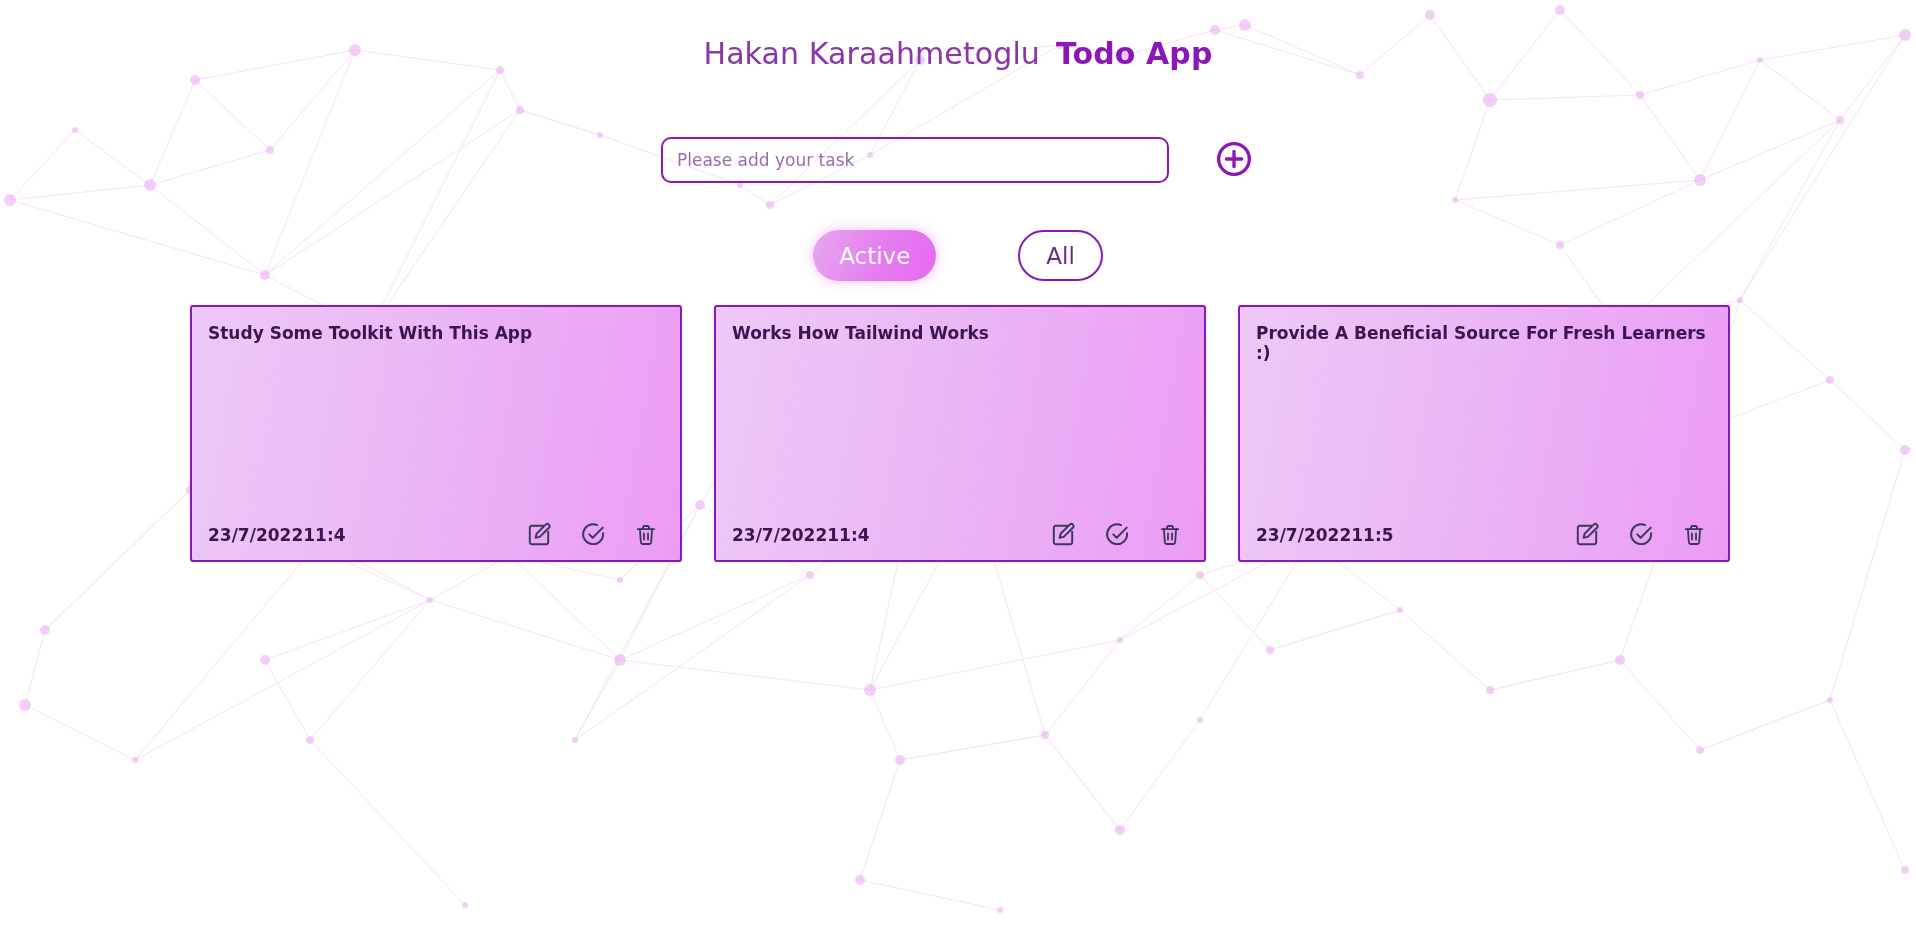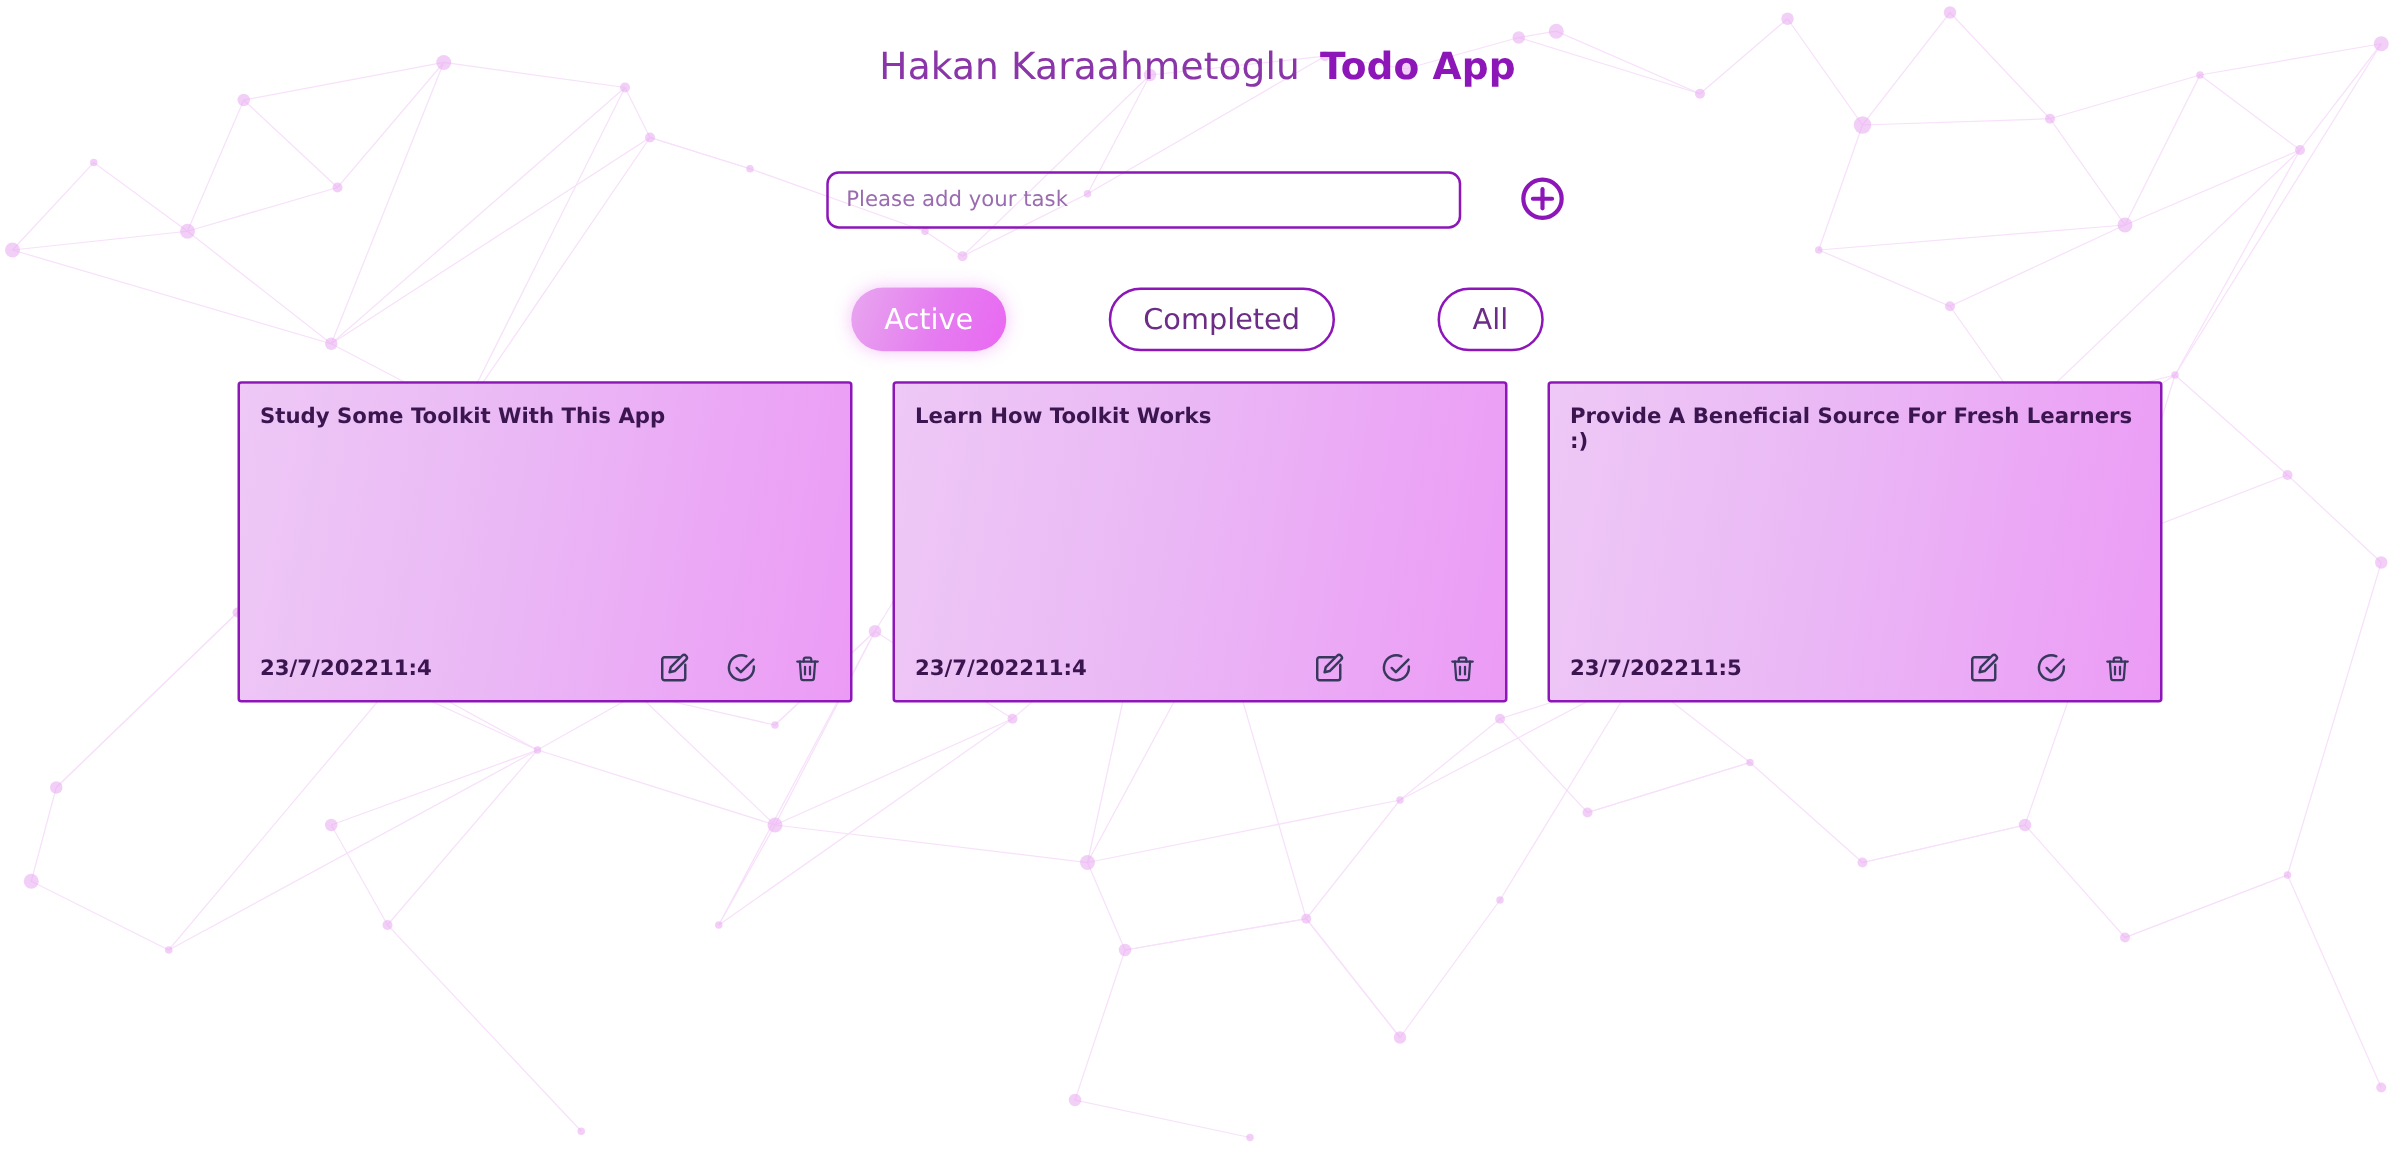--- a/index.html
+++ b/index.html
@@ -341,21 +341,20 @@
           <circle cx="12" cy="12" r="9.2"></circle>
           <line x1="12" y1="7.4" x2="12" y2="16.6"></line>
           <line x1="7.4" y1="12" x2="16.6" y2="12"></line>
         </svg>
       </span>
     </button>
   </div>
 
   <div class="filter-row">
     <button class="filter-btn is-active">Active</button>
-    <button class="filter-btn">Completed</button>
     <button class="filter-btn">All</button>
   </div>
 
   <div class="cards-row">
 
     <div class="todo-card">
       <div class="card-title">Study Some Toolkit With This App</div>
       <div class="card-footer">
         <div class="card-meta">
           <span>23/7/2022</span>
@@ -387,21 +386,21 @@
                 <path d="M10 10.5v6"></path>
                 <path d="M14 10.5v6"></path>
               </svg>
             </span>
           </button>
         </div>
       </div>
     </div>
 
     <div class="todo-card">
-      <div class="card-title">Learn How Toolkit Works</div>
+      <div class="card-title">Works How Tailwind Works</div>
       <div class="card-footer">
         <div class="card-meta">
           <span>23/7/2022</span>
           <span>11:4</span>
         </div>
         <div class="card-actions">
           <button class="icon-btn">
             <span>
               <svg width="26" height="26" viewBox="0 0 24 24" fill="none" stroke="#36385c" stroke-width="1.8" stroke-linecap="round" stroke-linejoin="round">
                 <path d="M16 3.5H5.2A1.7 1.7 0 0 0 3.5 5.2v13.6A1.7 1.7 0 0 0 5.2 20.5h13.6a1.7 1.7 0 0 0 1.7-1.7V9"></path>

